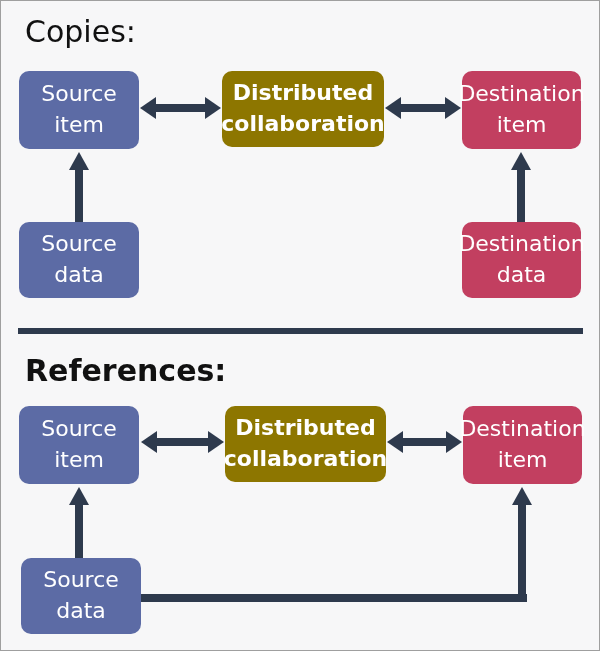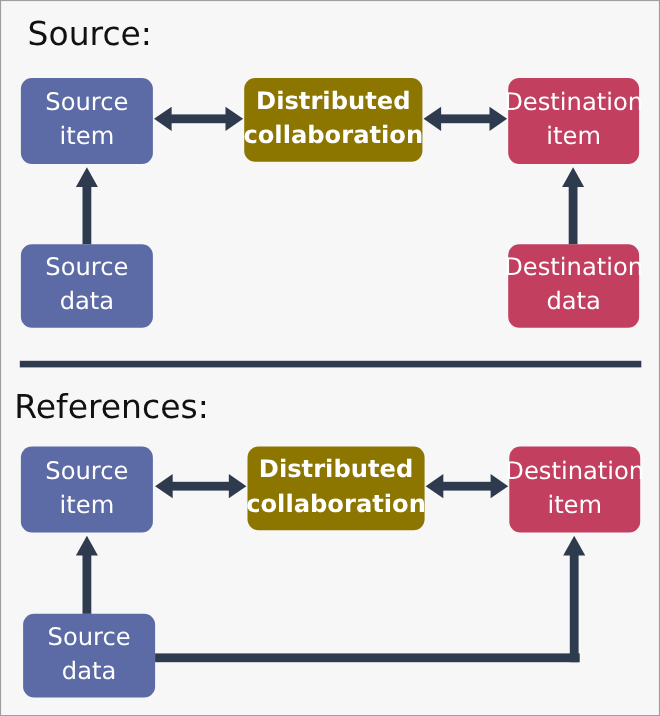--- a/index.html
+++ b/index.html
@@ -76,21 +76,21 @@
     border-right:10px solid transparent;
     border-bottom:18px solid var(--arrow,#2e3a4d);
   }
   .divider { position:absolute; background:var(--arrow,#2e3a4d); }
 </style>
 </head>
 <body>
 
 <div class="canvas">
 
-  <div class="heading" style="left:24px; top:13px;">Source:</div>
+  <div class="heading" style="left:24px; top:13px;">Copies:</div>
 
   <div class="box source" style="left:18px; top:70px; width:120px; height:78px;">
     <div>Source</div>
     <div>item</div>
   </div>
 
   <div class="box collab" style="left:221px; top:70px; width:162px; height:76px;">
     <div>Distributed</div>
     <div>collaboration</div>
   </div>
@@ -127,21 +127,21 @@
     <div class="bar"></div>
   </div>
 
   <div class="varrow" style="left:510px; top:151px; height:70px;">
     <div class="head"></div>
     <div class="bar"></div>
   </div>
 
   <div class="divider" style="left:17px; top:327px; width:565px; height:6px;"></div>
 
-  <div class="heading" style="left:12px; top:352px;">References:</div>
+  <div class="heading" style="left:24px; top:352px;font-weight:bold;">References:</div>
 
   <div class="box source" style="left:18px; top:405px; width:120px; height:78px;">
     <div>Source</div>
     <div>item</div>
   </div>
 
   <div class="box collab" style="left:224px; top:405px; width:161px; height:76px;">
     <div>Distributed</div>
     <div>collaboration</div>
   </div>

